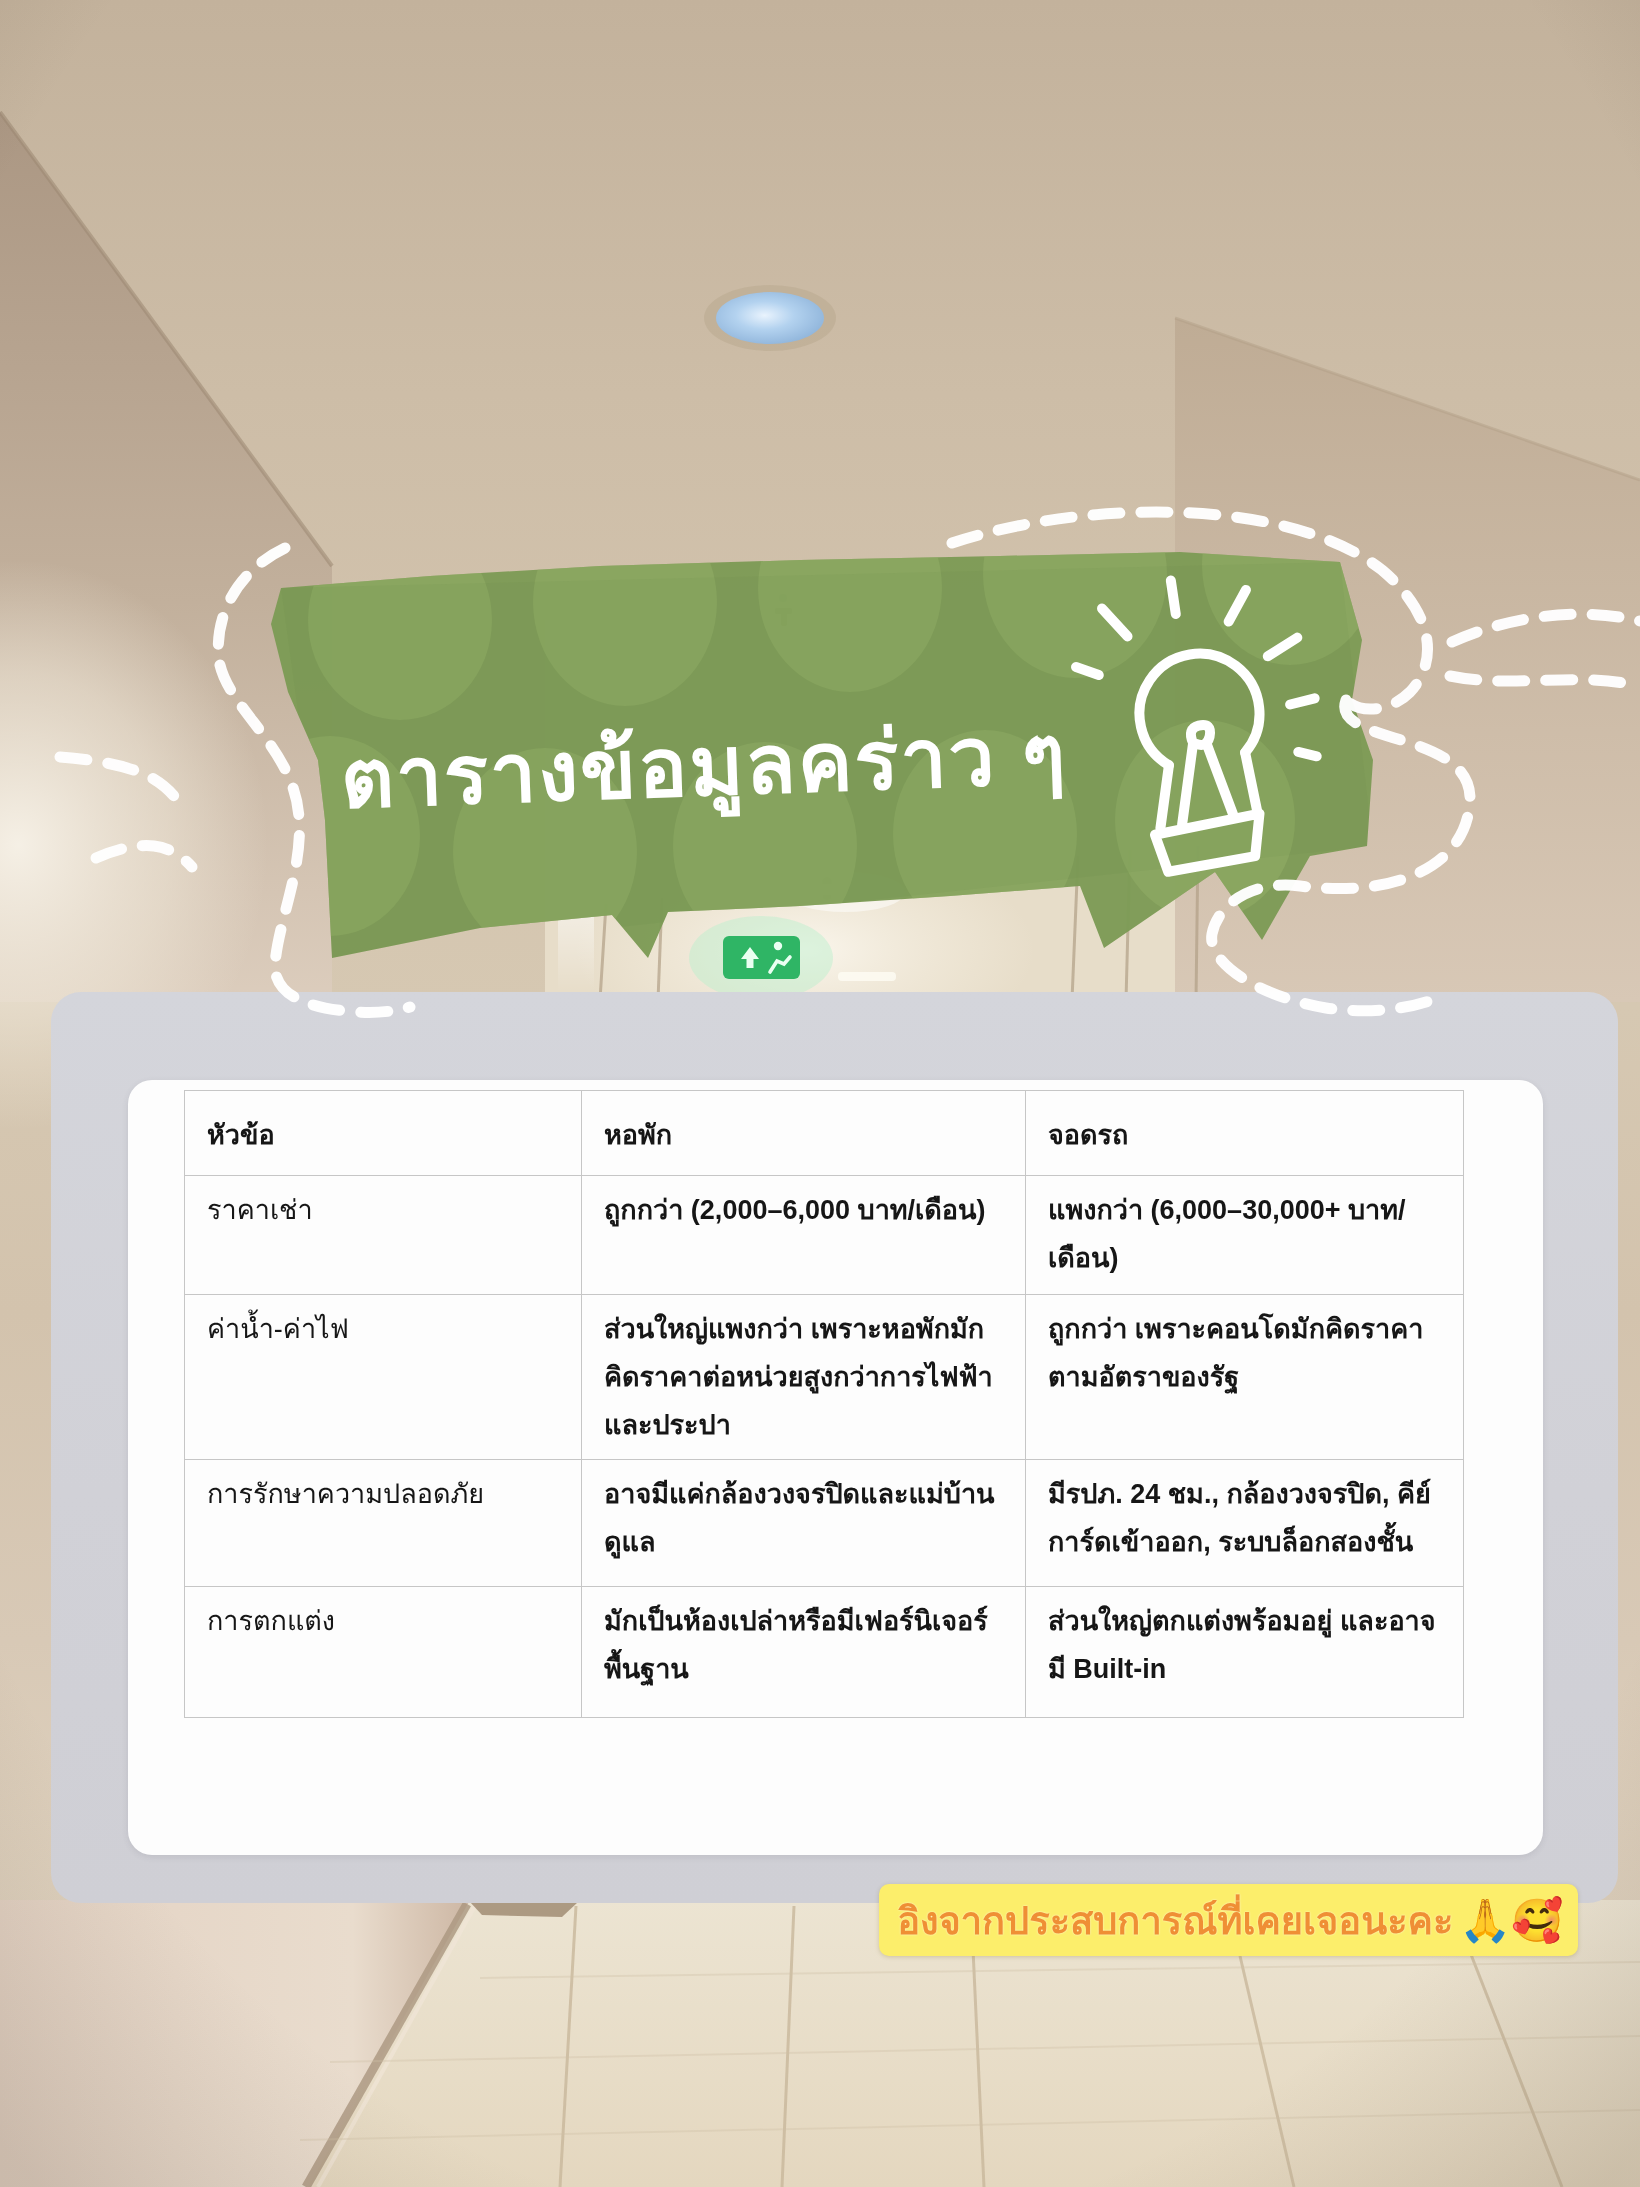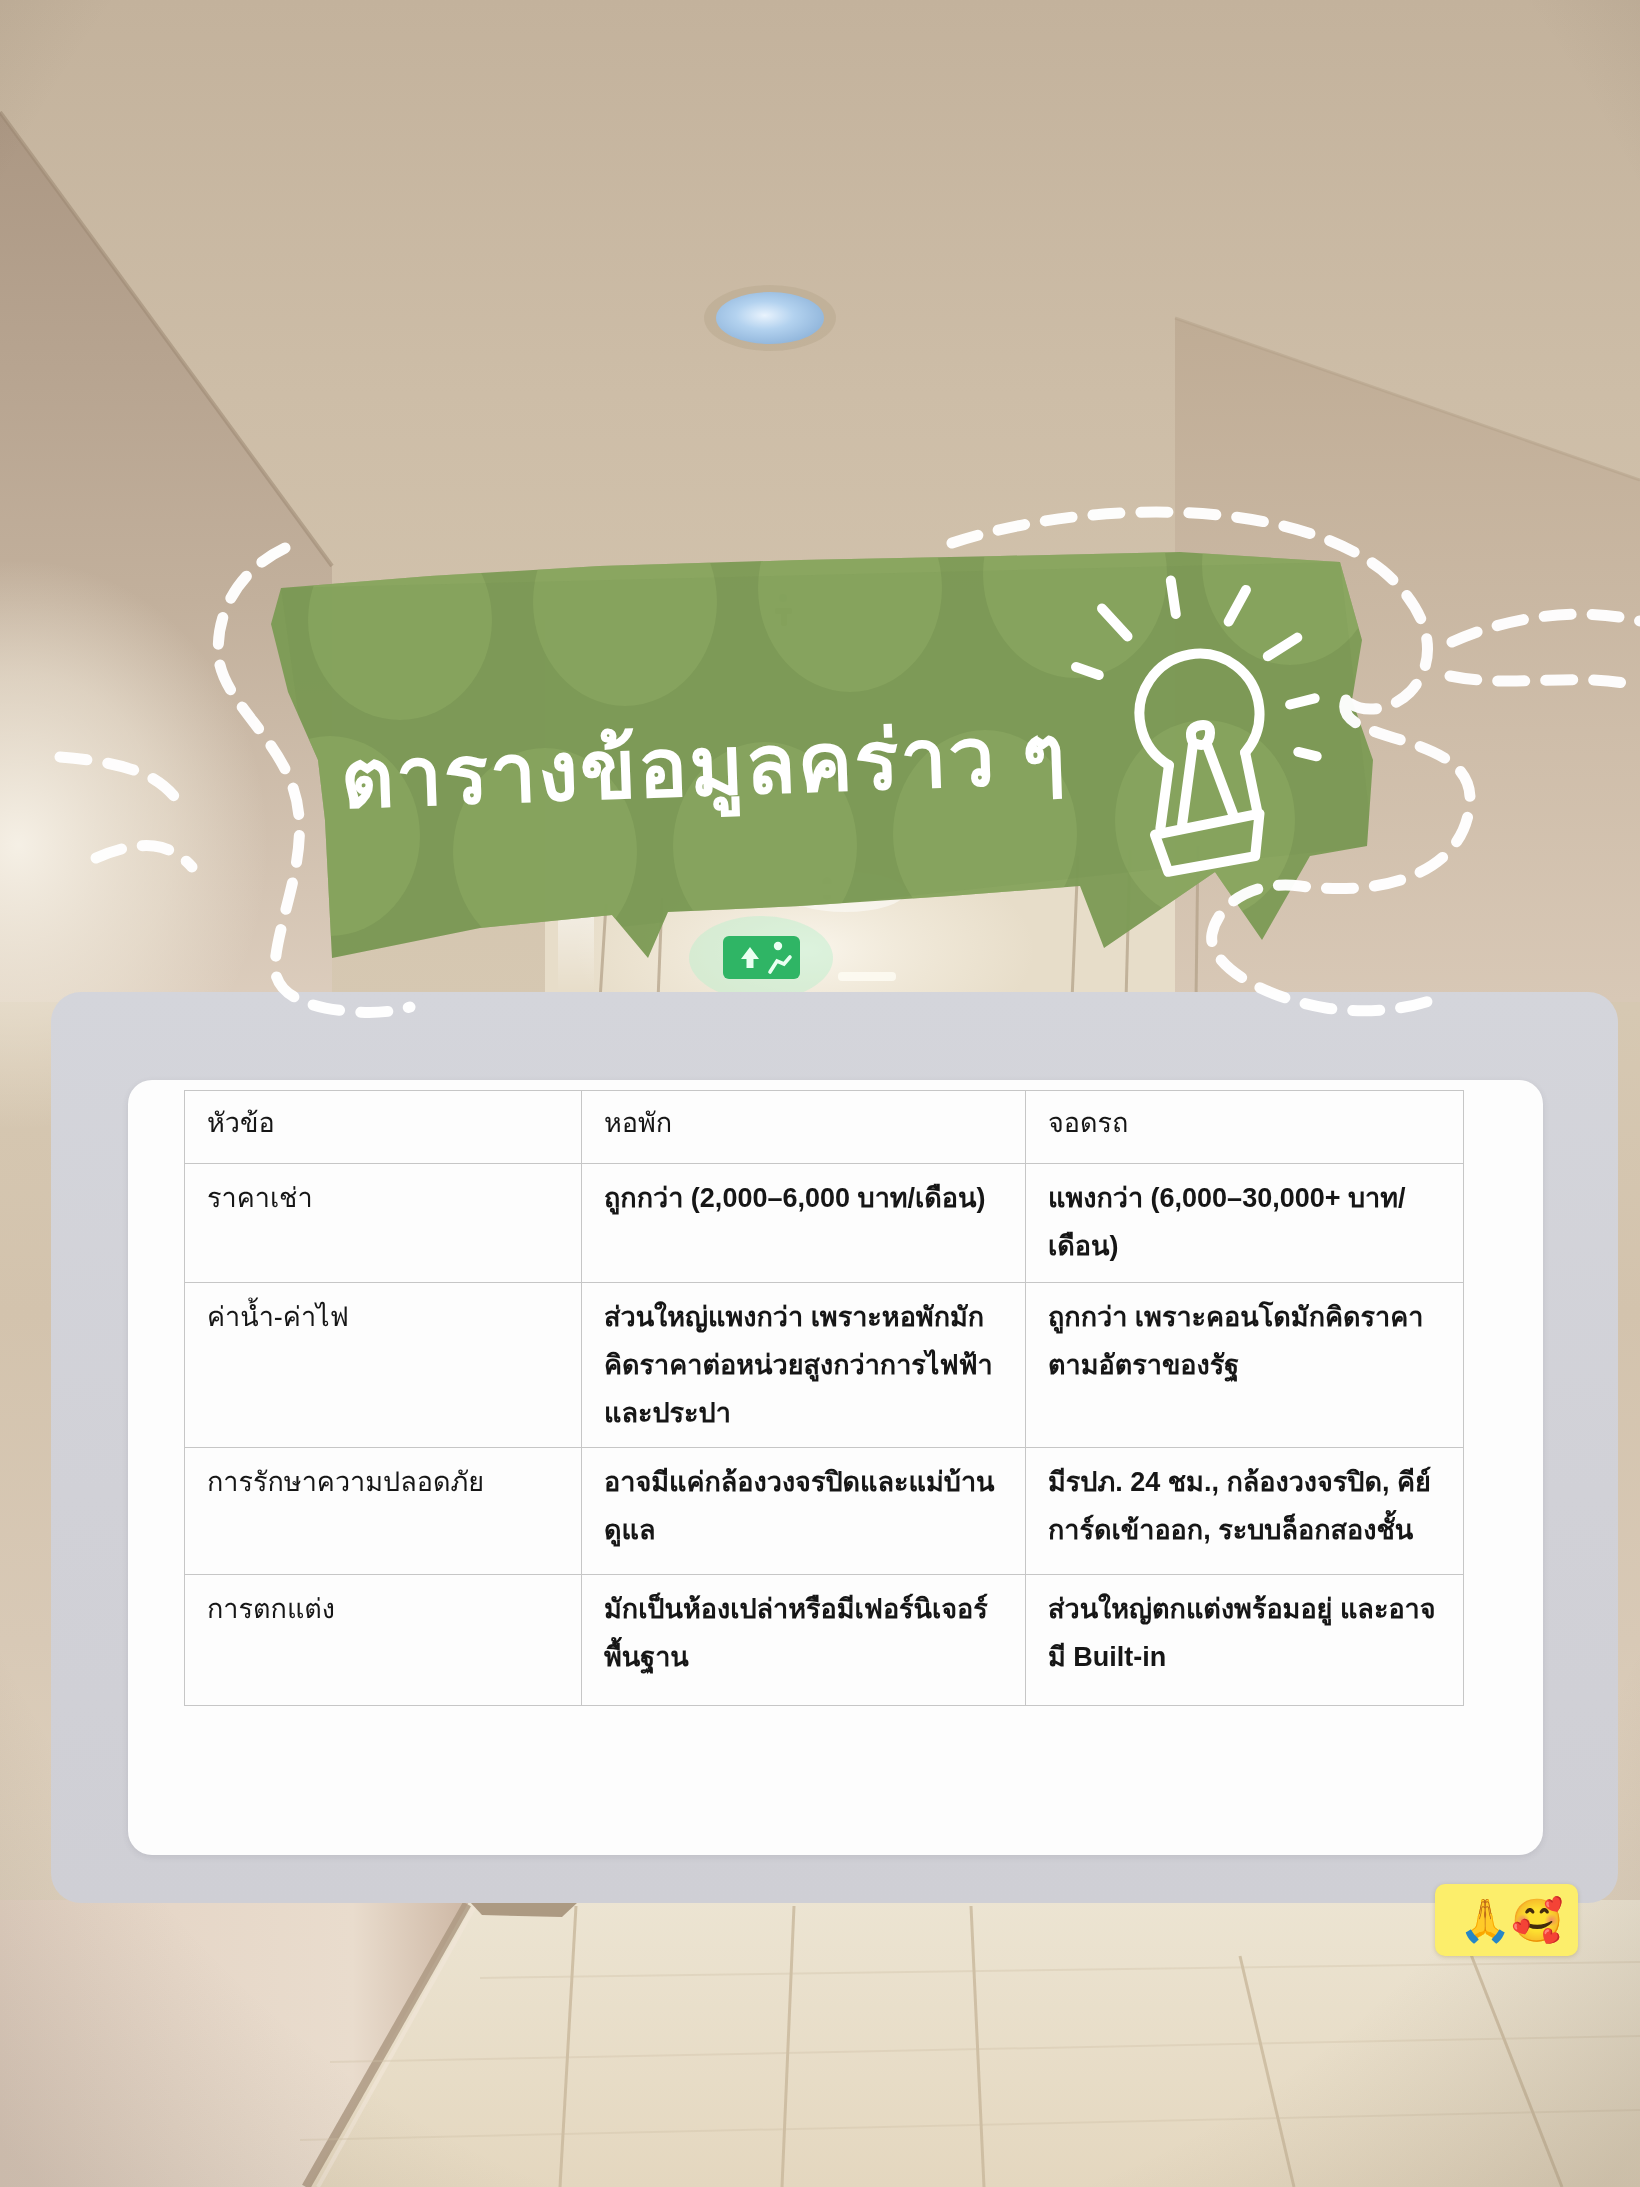--- a/index.html
+++ b/index.html
@@ -32,21 +32,21 @@
   table.cmp{
     position:absolute;left:56px;top:10px;border-collapse:collapse;table-layout:fixed;
     width:1279px;
   }
   table.cmp th,table.cmp td{
     border:1px solid #c6c6c6;vertical-align:top;text-align:left;
     padding:10px 10px 8px 22px;color:#161616;font-size:27px;line-height:1.78;
     overflow:hidden;
     font-weight:bold;
   }
-  table.cmp th{font-weight:400;height:56px;padding-top:8px;}
+  table.cmp th{font-weight:700;height:56px;padding-top:20px;}
   table.cmp td.topic{font-weight:400;}
   tr.r1 td{height:100px} tr.r2 td{height:146px} tr.r3 td{height:106px}
   tr.r4 td{height:108px} tr.r5 td{height:108px} tr.r6 td{height:112px}
   
   .sticker{
     position:absolute;right:62px;top:1884px;height:72px;
     background:#fcee6b;border-radius:10px;
     display:flex;align-items:center;padding:0 14px 0 18px;
     box-shadow:0 1px 4px rgba(120,100,20,.25);
   }
@@ -272,16 +272,17 @@
       <path d="M 60 757 C 98 760, 130 766, 152 778 C 164 785, 172 793, 178 801"></path>
       <path d="M 96 858 C 116 849, 137 844, 154 846 C 170 848, 182 856, 192 867"></path>
       <path d="M 952 543 C 1090 498, 1290 498, 1382 570 C 1432 612, 1440 660, 1410 692 C 1390 712, 1360 714, 1346 700"></path>
       <path d="M 1346 700 C 1330 745, 1472 730, 1470 800 C 1467 868, 1392 898, 1300 886 C 1252 880, 1218 904, 1212 934 C 1207 962, 1256 996, 1326 1008 C 1372 1015, 1415 1008, 1442 996"></path>
       <path d="M 1452 642 C 1516 613, 1586 608, 1640 621"></path>
       <path d="M 1450 676 C 1514 689, 1578 671, 1638 686"></path>
     </g>
   </svg>
 
   <div class="sticker">
+    <span class="note">อิงจากประสบการณ์ที่เคยเจอนะคะ</span>
     <span class="emo">🙏🥰</span>
   </div>
 
 </div>
 
 </body></html>

